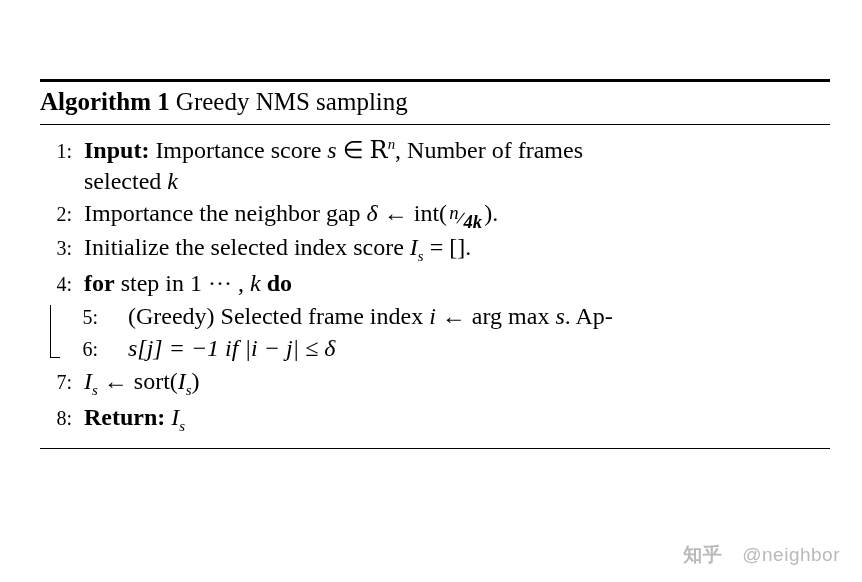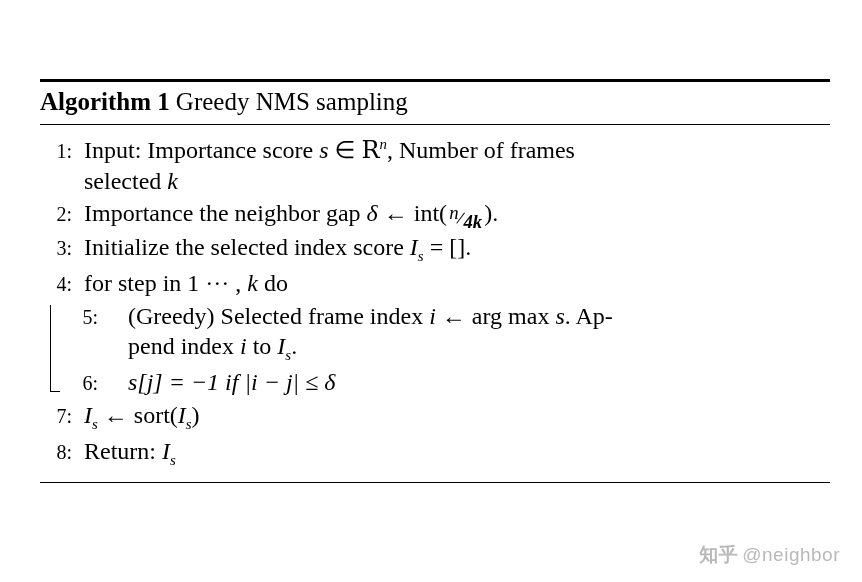--- a/index.html
+++ b/index.html
@@ -76,21 +76,21 @@
     border-left: 1.5px solid #000;
   }
   .vbar::after {
     content: "";
     position: absolute;
     left: -1.5px;
     bottom: 0;
     width: 10px;
     border-bottom: 1.5px solid #000;
   }
-  .bold { font-weight: normal; text-align: right; }
+  .bold { font-weight: bold; text-align: right; }
   .mathvar { font-style: italic; font-family: "Liberation Serif", serif; }
   .op { font-style: normal; }
   .bb {
     font-family: "DejaVu Serif", serif;
     font-style: normal;
   }
   sup.idx {
     font-size: 0.62em;
     vertical-align: super;
     font-style: italic;
@@ -131,21 +131,21 @@
     right: 22px;
     bottom: 14px;
     font-size: 19px;
     color: #b9b9b9;
     font-family: "Liberation Sans", sans-serif;
     letter-spacing: 0.5px;
     white-space: nowrap;
   }
   .wm-logo {
     font-weight: bold;
-    margin-right: 4px;
+    margin-right: 20px;
   }
   .sp { display: inline-block; width: 6px; }
 </style>
 </head>
 <body>
 
 <div class="algorithm">
 
   <div class="rule-top"></div>
 
@@ -186,21 +186,20 @@
       </div>
     </div>
 
     <div class="indent-wrap">
       <div class="vbar"></div>
 
       <div class="line">
         <div class="num" style="width:34px;flex:0 0 34px;">5:</div>
         <div class="txt" style="padding-left:18px;">
           <span>(Greedy) Selected frame index </span><span class="mathvar">i</span><span> ← </span><span class="op">arg max</span><span class="sp"></span><span class="mathvar">s</span><span>. Ap-</span>
-          <div><span>pend index </span><span class="mathvar">i</span><span> to </span><span class="mathvar">I</span><sub class="idx">s</sub><span>.</span></div>
         </div>
       </div>
 
       <div class="line">
         <div class="num" style="width:34px;flex:0 0 34px;">6:</div>
         <div class="txt" style="padding-left:18px;">
           <div><span class="mathvar">s</span><span class="mathvar">[j] = −1 if |i − j| ≤ </span><span class="mathvar">δ</span></div>
         </div>
       </div>
     </div>

